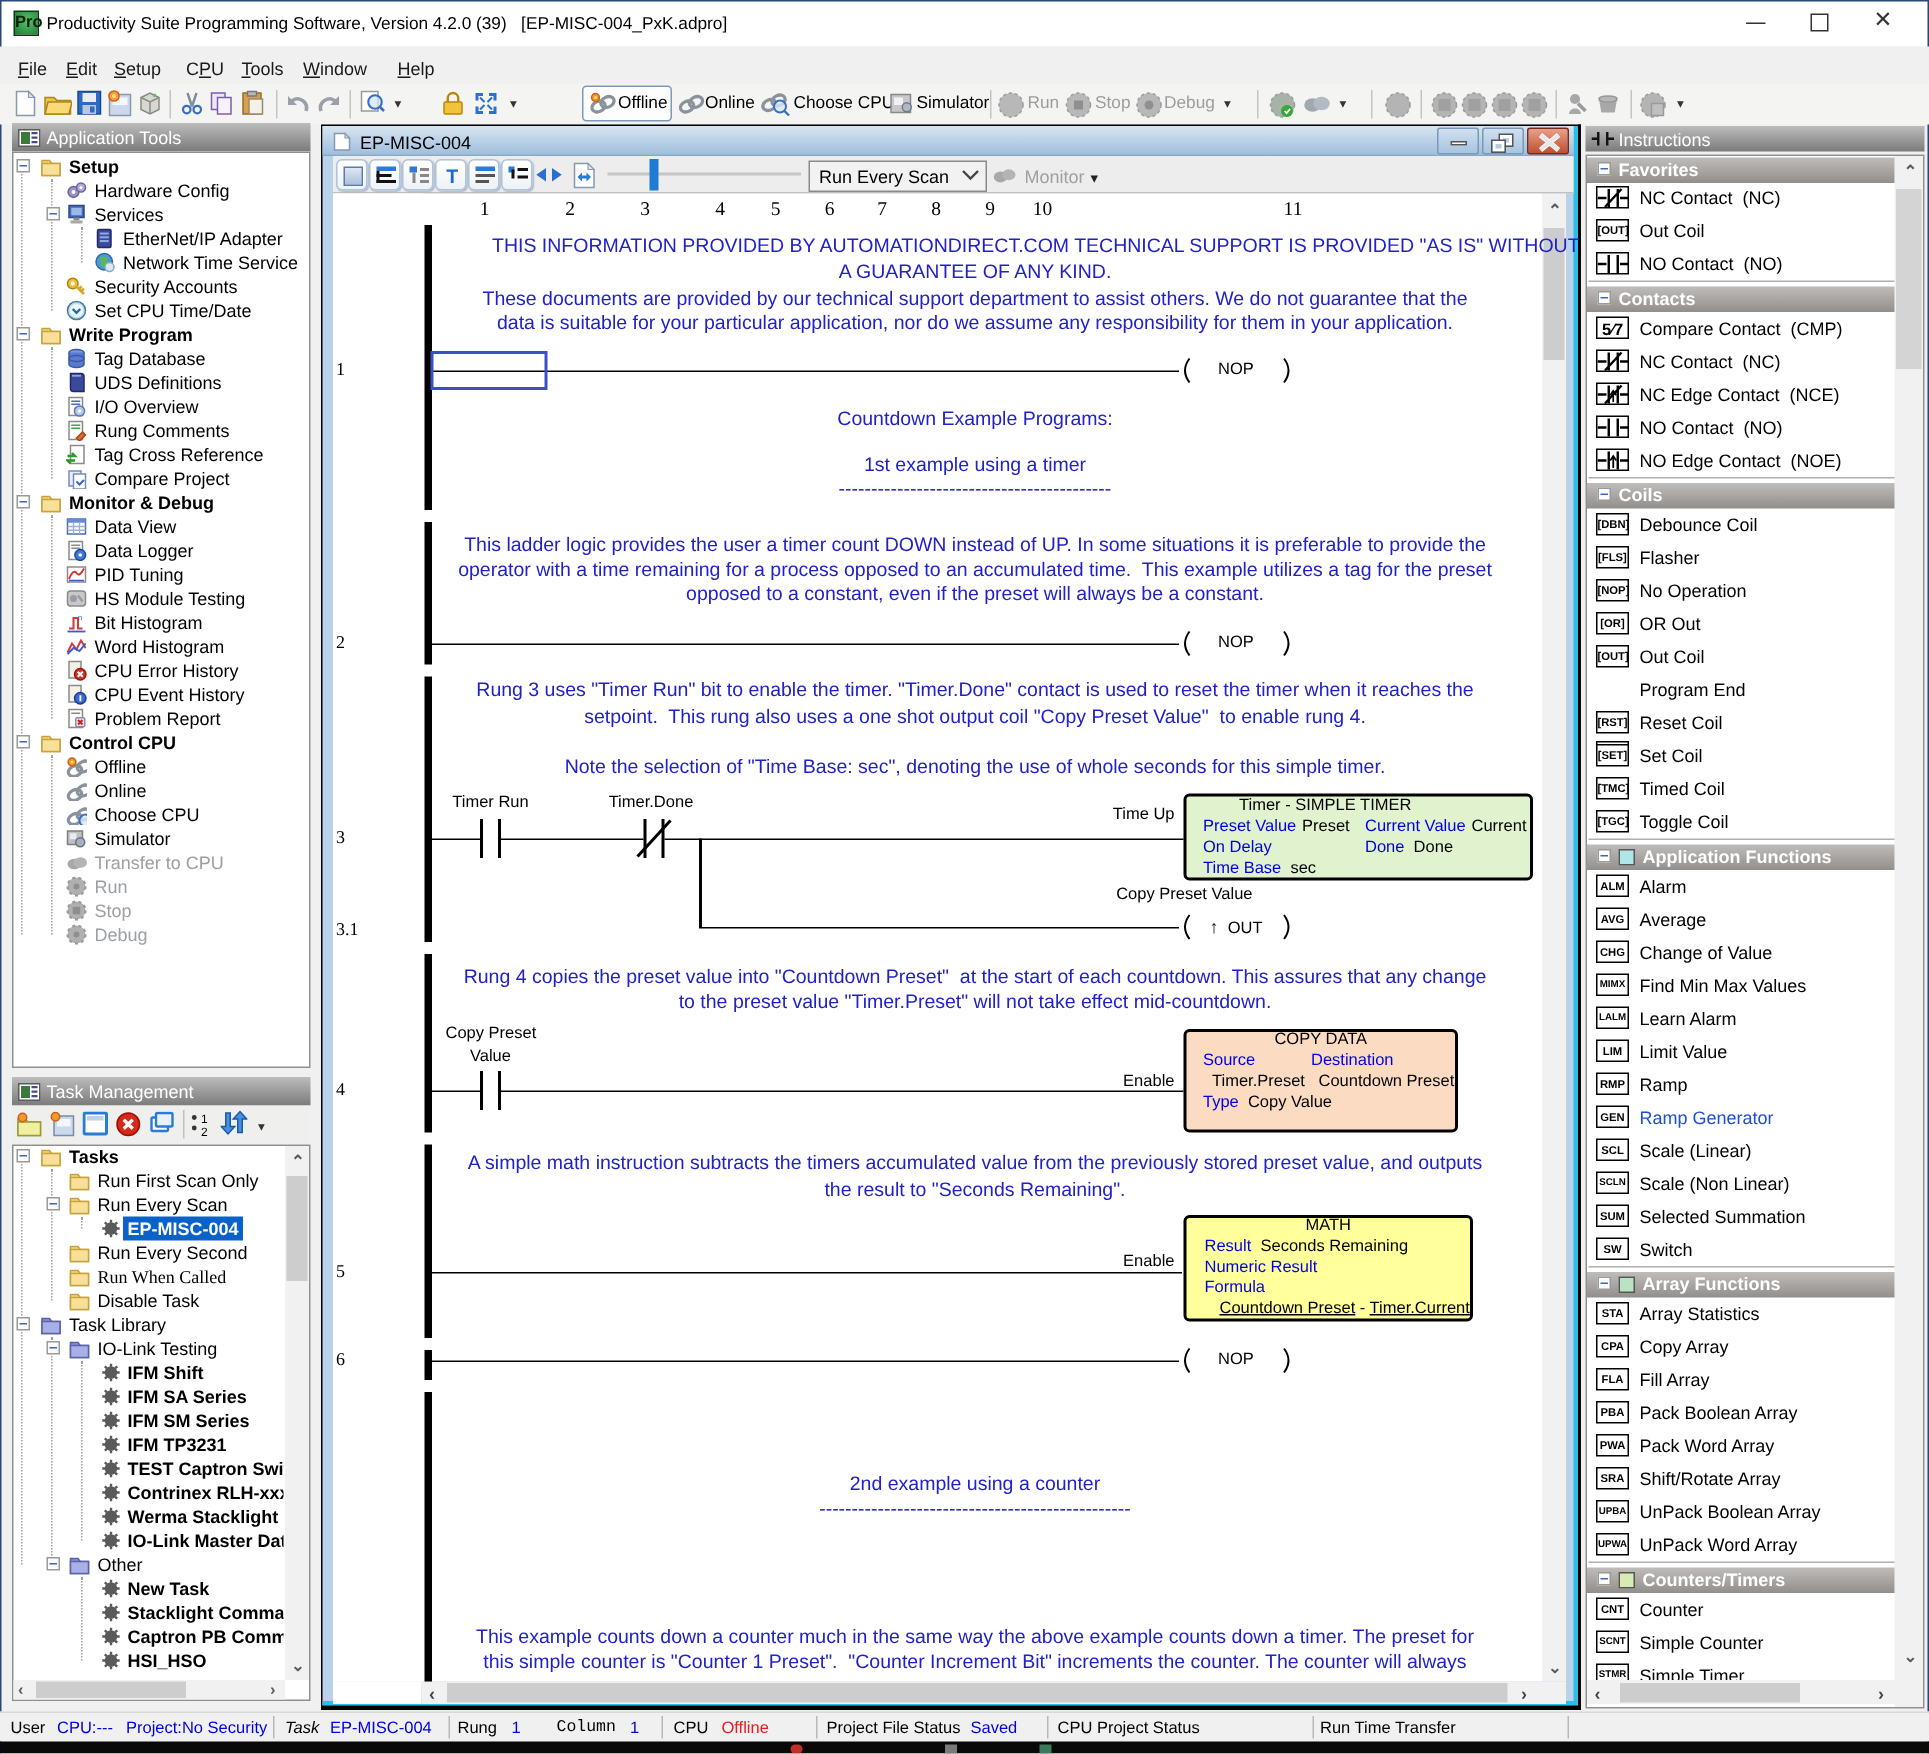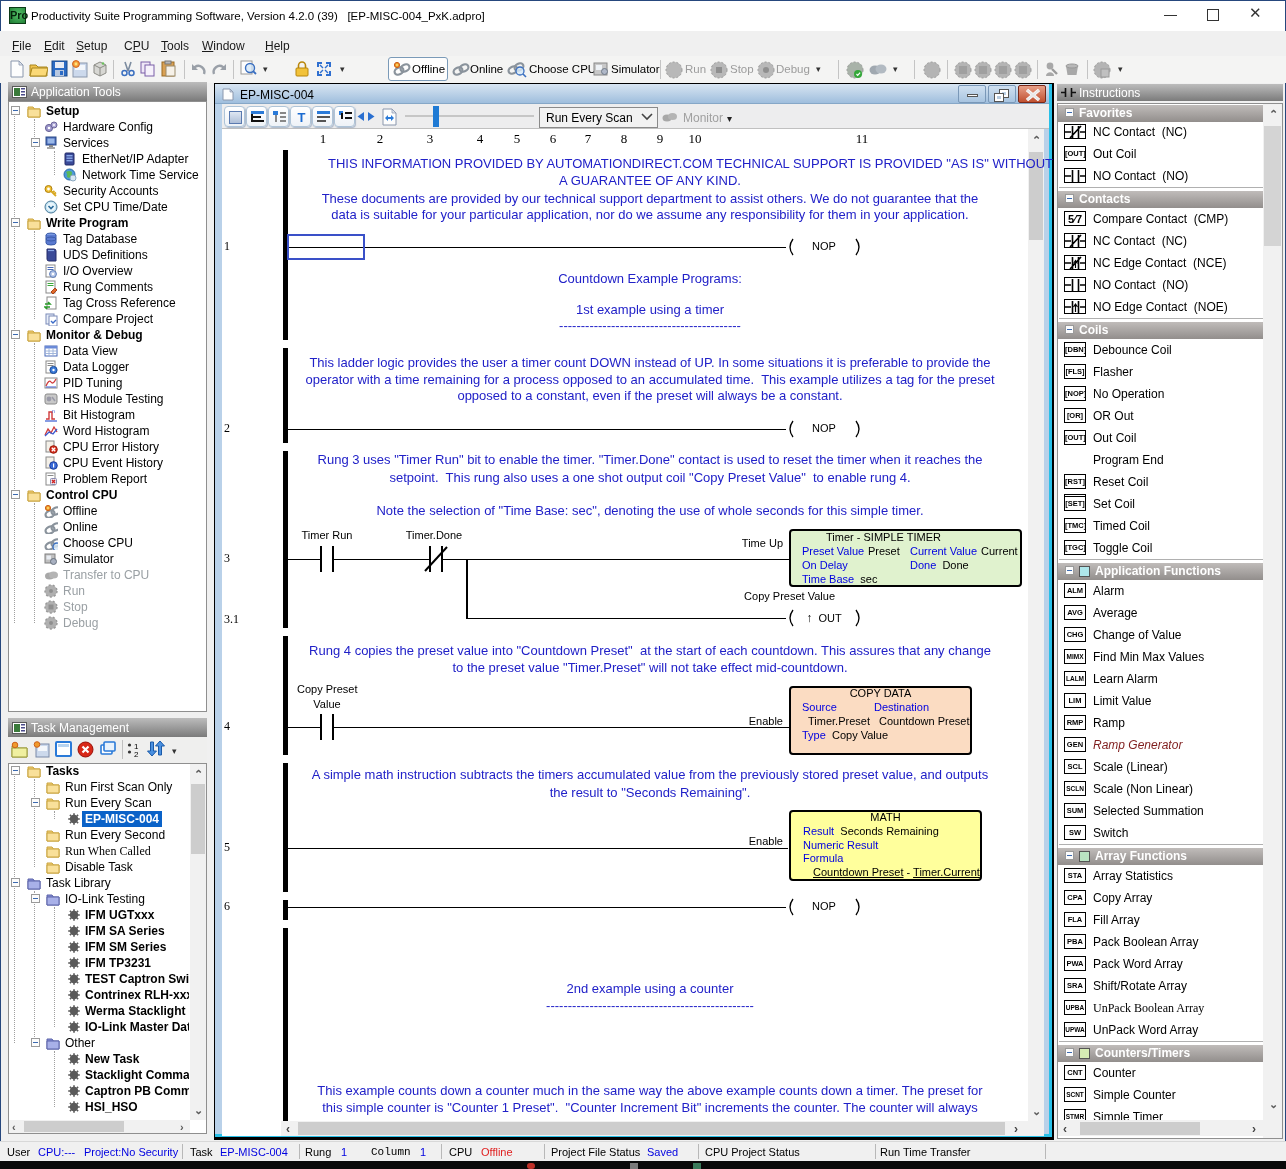--- a/index.html
+++ b/index.html
@@ -529,21 +529,21 @@
       <path d="M1 3 h5 l1.5 2 H13 v8 H1 z" fill="#8890d8" stroke="#5a62a8"></path>
       <path d="M1 5 h12 v8 H1 z" fill="#a8b0e8" stroke="#5a62a8"></path>
     </svg>
     <div class="abs" style="left:56px;top:127px;font-size:12px;color:#000;white-space:nowrap;line-height:16px;">IO-Link Testing</div>
     <svg class="dot14" style="left:58px;top:144px" width="14" height="14" viewBox="0 0 14 14">
       <circle cx="7" cy="7" r="4.2" fill="#5a5a5a"></circle>
       <g stroke="#5a5a5a" stroke-width="1.6">
         <path d="M7 1.2 v2 M7 10.8 v2 M1.2 7 h2 M10.8 7 h2 M2.9 2.9 l1.4 1.4 M9.7 9.7 l1.4 1.4 M11.1 2.9 l-1.4 1.4 M4.3 9.7 l-1.4 1.4"></path>
       </g>
     </svg>
-    <div class="abs" style="left:76px;top:143px;font-size:12px;color:#000;white-space:nowrap;font-weight:bold;line-height:16px;">IFM UGTxxx</div>
+    <div class="abs" style="left:76px;top:143px;font-size:12px;color:#000;white-space:nowrap;font-weight:bold;line-height:16px;">IFM Shift</div>
     <svg class="dot14" style="left:58px;top:160px" width="14" height="14" viewBox="0 0 14 14">
       <circle cx="7" cy="7" r="4.2" fill="#5a5a5a"></circle>
       <g stroke="#5a5a5a" stroke-width="1.6">
         <path d="M7 1.2 v2 M7 10.8 v2 M1.2 7 h2 M10.8 7 h2 M2.9 2.9 l1.4 1.4 M9.7 9.7 l1.4 1.4 M11.1 2.9 l-1.4 1.4 M4.3 9.7 l-1.4 1.4"></path>
       </g>
     </svg>
     <div class="abs" style="left:76px;top:159px;font-size:12px;color:#000;white-space:nowrap;font-weight:bold;line-height:16px;">IFM SA Series</div>
     <svg class="dot14" style="left:58px;top:176px" width="14" height="14" viewBox="0 0 14 14">
       <circle cx="7" cy="7" r="4.2" fill="#5a5a5a"></circle>
       <g stroke="#5a5a5a" stroke-width="1.6">
@@ -929,21 +929,21 @@
 <div class="abs" style="left:1093px;top:627px;font-size:12px;color:#000;white-space:nowrap;line-height:16px;">Change of Value</div>
 <div class="icb" style="left:1064px;top:649px;font-size:6.5px;line-height:13px;">MIMX</div>
 <div class="abs" style="left:1093px;top:649px;font-size:12px;color:#000;white-space:nowrap;line-height:16px;">Find Min Max Values</div>
 <div class="icb" style="left:1064px;top:671px;font-size:6.5px;line-height:13px;">LALM</div>
 <div class="abs" style="left:1093px;top:671px;font-size:12px;color:#000;white-space:nowrap;line-height:16px;">Learn Alarm</div>
 <div class="icb" style="left:1064px;top:693px;font-size:7.5px;line-height:13px;">LIM</div>
 <div class="abs" style="left:1093px;top:693px;font-size:12px;color:#000;white-space:nowrap;line-height:16px;">Limit Value</div>
 <div class="icb" style="left:1064px;top:715px;font-size:7.5px;line-height:13px;">RMP</div>
 <div class="abs" style="left:1093px;top:715px;font-size:12px;color:#000;white-space:nowrap;line-height:16px;">Ramp</div>
 <div class="icb" style="left:1064px;top:737px;font-size:7.5px;line-height:13px;">GEN</div>
-<div class="abs" style="left:1093px;top:737px;font-size:12px;color:#7f1d1d;white-space:nowrap;line-height:16px;font-style:italic;">Ramp Generator</div>
+<div class="abs" style="left:1093px;top:737px;font-size:12px;color:#1d4ed8;white-space:nowrap;line-height:16px;">Ramp Generator</div>
 <div class="icb" style="left:1064px;top:759px;font-size:7.5px;line-height:13px;">SCL</div>
 <div class="abs" style="left:1093px;top:759px;font-size:12px;color:#000;white-space:nowrap;line-height:16px;">Scale (Linear)</div>
 <div class="icb" style="left:1064px;top:781px;font-size:6.5px;line-height:13px;">SCLN</div>
 <div class="abs" style="left:1093px;top:781px;font-size:12px;color:#000;white-space:nowrap;line-height:16px;">Scale (Non Linear)</div>
 <div class="icb" style="left:1064px;top:803px;font-size:7.5px;line-height:13px;">SUM</div>
 <div class="abs" style="left:1093px;top:803px;font-size:12px;color:#000;white-space:nowrap;line-height:16px;">Selected Summation</div>
 <div class="icb" style="left:1064px;top:825px;font-size:7.5px;line-height:13px;">SW</div>
 <div class="abs" style="left:1093px;top:825px;font-size:12px;color:#000;white-space:nowrap;line-height:16px;">Switch</div>
 <div class="abs shdr" style="left:1058px;top:848px;width:205px;height:17px;position:absolute;">
     <div class="minus" style="left:7px;top:3px"></div>
@@ -956,21 +956,21 @@
 <div class="abs" style="left:1093px;top:890px;font-size:12px;color:#000;white-space:nowrap;line-height:16px;">Copy Array</div>
 <div class="icb" style="left:1064px;top:912px;font-size:7.5px;line-height:13px;">FLA</div>
 <div class="abs" style="left:1093px;top:912px;font-size:12px;color:#000;white-space:nowrap;line-height:16px;">Fill Array</div>
 <div class="icb" style="left:1064px;top:934px;font-size:7.5px;line-height:13px;">PBA</div>
 <div class="abs" style="left:1093px;top:934px;font-size:12px;color:#000;white-space:nowrap;line-height:16px;">Pack Boolean Array</div>
 <div class="icb" style="left:1064px;top:956px;font-size:7.5px;line-height:13px;">PWA</div>
 <div class="abs" style="left:1093px;top:956px;font-size:12px;color:#000;white-space:nowrap;line-height:16px;">Pack Word Array</div>
 <div class="icb" style="left:1064px;top:978px;font-size:7.5px;line-height:13px;">SRA</div>
 <div class="abs" style="left:1093px;top:978px;font-size:12px;color:#000;white-space:nowrap;line-height:16px;">Shift/Rotate Array</div>
 <div class="icb" style="left:1064px;top:1000px;font-size:6.5px;line-height:13px;">UPBA</div>
-<div class="abs" style="left:1093px;top:1000px;font-size:12px;color:#000;white-space:nowrap;line-height:16px;font-family:Liberation Serif, serif;">UnPack Boolean Array</div>
+<div class="abs" style="left:1093px;top:1000px;font-size:12px;color:#000;white-space:nowrap;line-height:16px;">UnPack Boolean Array</div>
 <div class="icb" style="left:1064px;top:1022px;font-size:6.5px;line-height:13px;">UPWA</div>
 <div class="abs" style="left:1093px;top:1022px;font-size:12px;color:#000;white-space:nowrap;line-height:16px;">UnPack Word Array</div>
 <div class="abs shdr" style="left:1058px;top:1045px;width:205px;height:17px;position:absolute;">
     <div class="minus" style="left:7px;top:3px"></div>
     <div style="position:absolute;left:21px;top:3px;width:11px;height:11px;background:#d6ecb4;border:1px solid #555;"></div>
     <div style="position:absolute;left:37px;top:1px;">Counters/Timers</div>
   </div>
 <div class="icb" style="left:1064px;top:1065px;font-size:7.5px;line-height:13px;">CNT</div>
 <div class="abs" style="left:1093px;top:1065px;font-size:12px;color:#000;white-space:nowrap;line-height:16px;">Counter</div>
 <div class="icb" style="left:1064px;top:1087px;font-size:6.5px;line-height:13px;">SCNT</div>
@@ -983,21 +983,21 @@
 <div class="abs" style="left:1059px;top:844px;width:204px;height:1px;background:#b0b0b0;"></div>
 <div class="abs" style="left:1059px;top:1041px;width:204px;height:1px;background:#b0b0b0;"></div>
 <div class="abs scroll" style="left:1058px;top:1120px;width:224px;height:16px;"></div>
 <div class="abs" style="left:1063px;top:1122px;font-size:12px;color:#444;white-space:nowrap;font-weight:bold;">‹</div>
 <div class="abs thumb" style="left:1080px;top:1122px;width:120px;height:13px;"></div>
 <div class="abs" style="left:1252px;top:1122px;font-size:12px;color:#444;white-space:nowrap;font-weight:bold;">›</div>
 <div class="abs" style="left:0px;top:1141px;width:1286px;height:20px;background:#f0f0f0;border-top:1px solid #d8d8d8;"></div>
 <div class="abs" style="left:7px;top:1146px;font-size:11px;color:#000;white-space:nowrap;">User</div>
 <div class="abs" style="left:38px;top:1146px;font-size:11px;color:#0000e0;white-space:nowrap;">CPU:---</div>
 <div class="abs" style="left:84px;top:1146px;font-size:11px;color:#0000e0;white-space:nowrap;">Project:No Security</div>
-<div class="abs" style="left:190px;top:1146px;font-size:11px;color:#000;white-space:nowrap;">Task</div>
+<div class="abs" style="left:190px;top:1146px;font-size:11px;color:#000;white-space:nowrap;font-style:italic;">Task</div>
 <div class="abs" style="left:220px;top:1146px;font-size:11px;color:#0000e0;white-space:nowrap;">EP-MISC-004</div>
 <div class="abs" style="left:305px;top:1146px;font-size:11px;color:#000;white-space:nowrap;">Rung</div>
 <div class="abs" style="left:341px;top:1146px;font-size:11px;color:#0000e0;white-space:nowrap;">1</div>
 <div class="abs" style="left:371px;top:1146px;font-size:11px;color:#000;white-space:nowrap;font-family:Liberation Mono, monospace;">Column</div>
 <div class="abs" style="left:420px;top:1146px;font-size:11px;color:#0000e0;white-space:nowrap;">1</div>
 <div class="abs" style="left:449px;top:1146px;font-size:11px;color:#000;white-space:nowrap;">CPU</div>
 <div class="abs" style="left:481px;top:1146px;font-size:11px;color:#e02020;white-space:nowrap;">Offline</div>
 <div class="abs" style="left:551px;top:1146px;font-size:11px;color:#000;white-space:nowrap;">Project File Status</div>
 <div class="abs" style="left:647px;top:1146px;font-size:11px;color:#0000e0;white-space:nowrap;">Saved</div>
 <div class="abs" style="left:705px;top:1146px;font-size:11px;color:#000;white-space:nowrap;">CPU Project Status</div>

